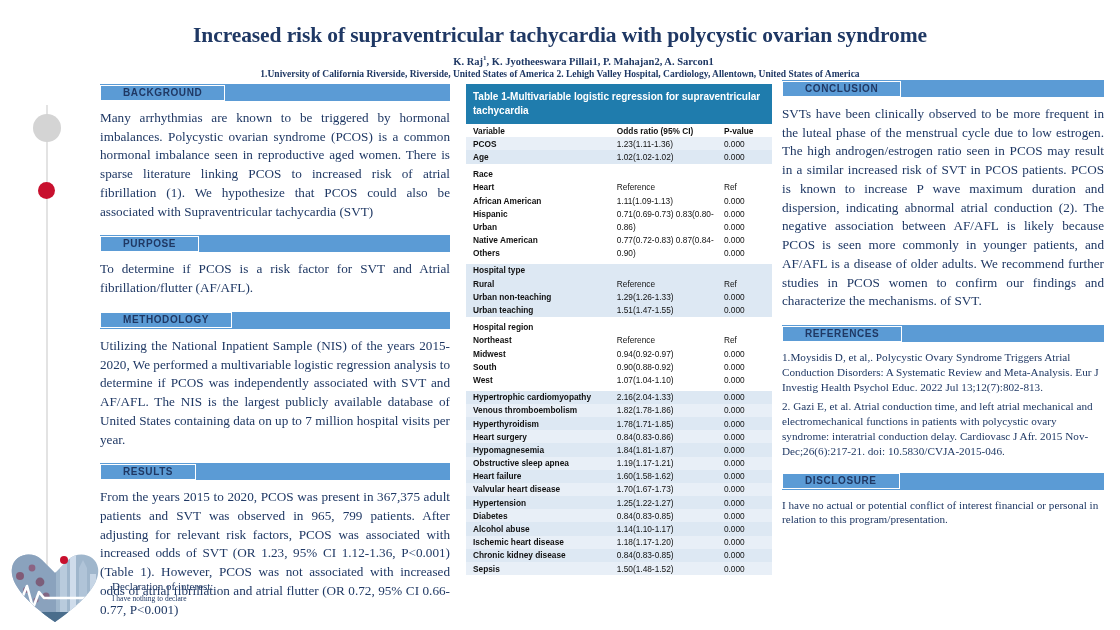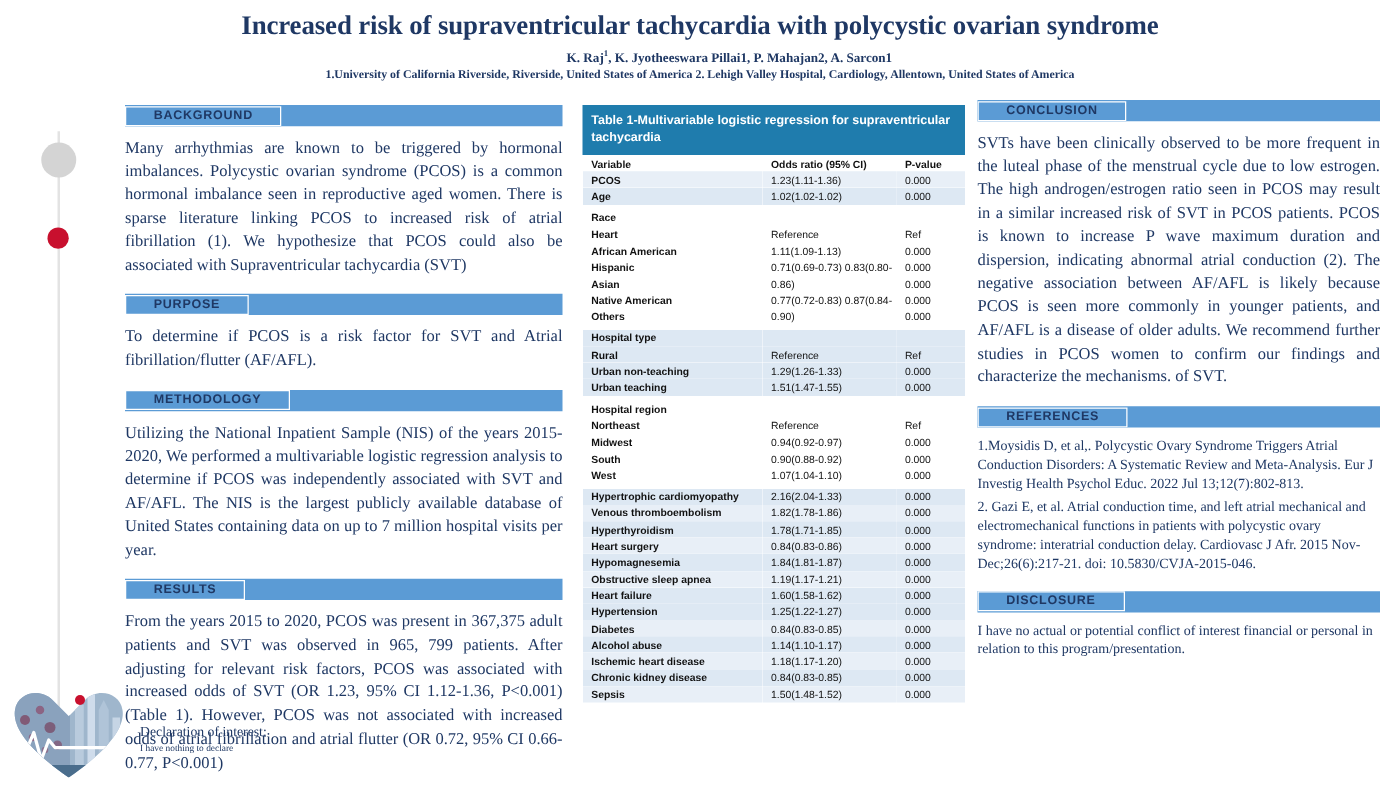--- a/index.html
+++ b/index.html
@@ -10,21 +10,21 @@
     font-family: "Liberation Serif", serif;
     overflow: hidden;
   }
   #poster {
     position: relative;
     width: 1120px; height: 630px;
     background: #ffffff;
   }
 
   
-  .header { position: absolute; top: 8px; left: 0; width: 1120px; text-align: center; }
+  .header { position: absolute; top: 23px; left: 0; width: 1120px; text-align: center; }
   .poster-title {
     font-family: "Liberation Serif", serif;
     font-size: 21.5px; font-weight: bold; color: #1f3864;
     letter-spacing: -0.1px; line-height: 1.2;
   }
   .authors {
     font-family: "Liberation Serif", serif;
     font-size: 10.5px; font-weight: bold; color: #1f3864;
     margin-top: 5px;
     padding-left: 47px;
@@ -222,21 +222,21 @@
             <td class="c-var">African American</td>
             <td class="c-or">1.11(1.09-1.13)</td>
             <td class="c-p">0.000</td>
           </tr>
           <tr class="band-a">
             <td class="c-var">Hispanic</td>
             <td class="c-or">0.71(0.69-0.73) 0.83(0.80-</td>
             <td class="c-p">0.000</td>
           </tr>
           <tr class="band-a">
-            <td class="c-var">Asian</td>
+            <td class="c-var">Urban</td>
             <td class="c-or">0.86)</td>
             <td class="c-p">0.000</td>
           </tr>
           <tr class="band-a">
             <td class="c-var">Native American</td>
             <td class="c-or">0.77(0.72-0.83) 0.87(0.84-</td>
             <td class="c-p">0.000</td>
           </tr>
           <tr class="band-a">
             <td class="c-var">Others</td>
@@ -323,20 +323,25 @@
             <td class="c-p">0.000</td>
           </tr>
           <tr class="band-b">
             <td class="c-var">Obstructive sleep apnea</td>
             <td class="c-or">1.19(1.17-1.21)</td>
             <td class="c-p">0.000</td>
           </tr>
           <tr class="band-c">
             <td class="c-var">Heart failure</td>
             <td class="c-or">1.60(1.58-1.62)</td>
+            <td class="c-p">0.000</td>
+          </tr>
+          <tr class="band-b">
+            <td class="c-var">Valvular heart disease</td>
+            <td class="c-or">1.70(1.67-1.73)</td>
             <td class="c-p">0.000</td>
           </tr>
           <tr class="band-c">
             <td class="c-var">Hypertension</td>
             <td class="c-or">1.25(1.22-1.27)</td>
             <td class="c-p">0.000</td>
           </tr>
           <tr class="band-b">
             <td class="c-var">Diabetes</td>
             <td class="c-or">0.84(0.83-0.85)</td>

